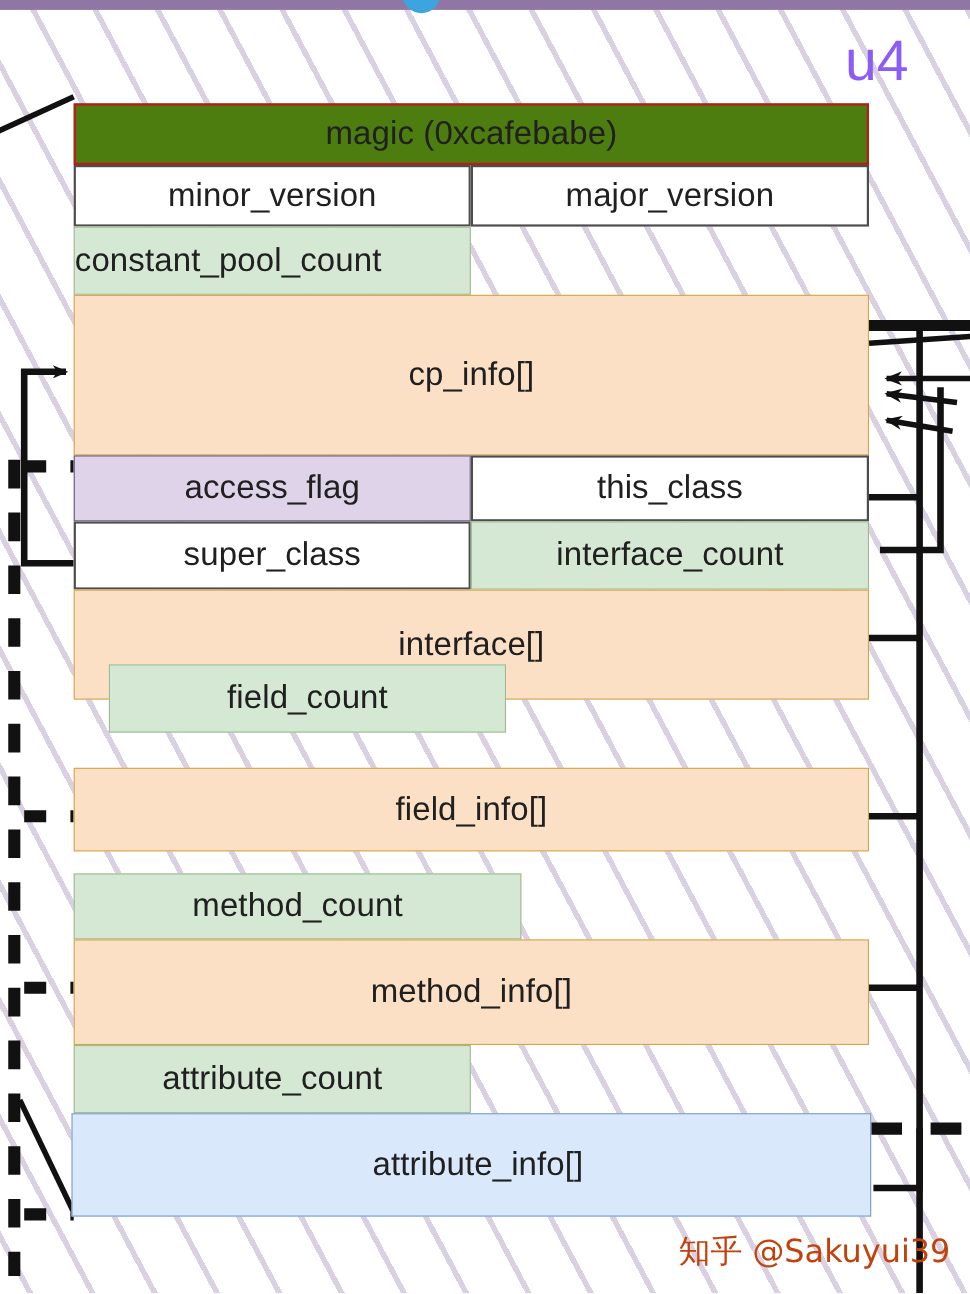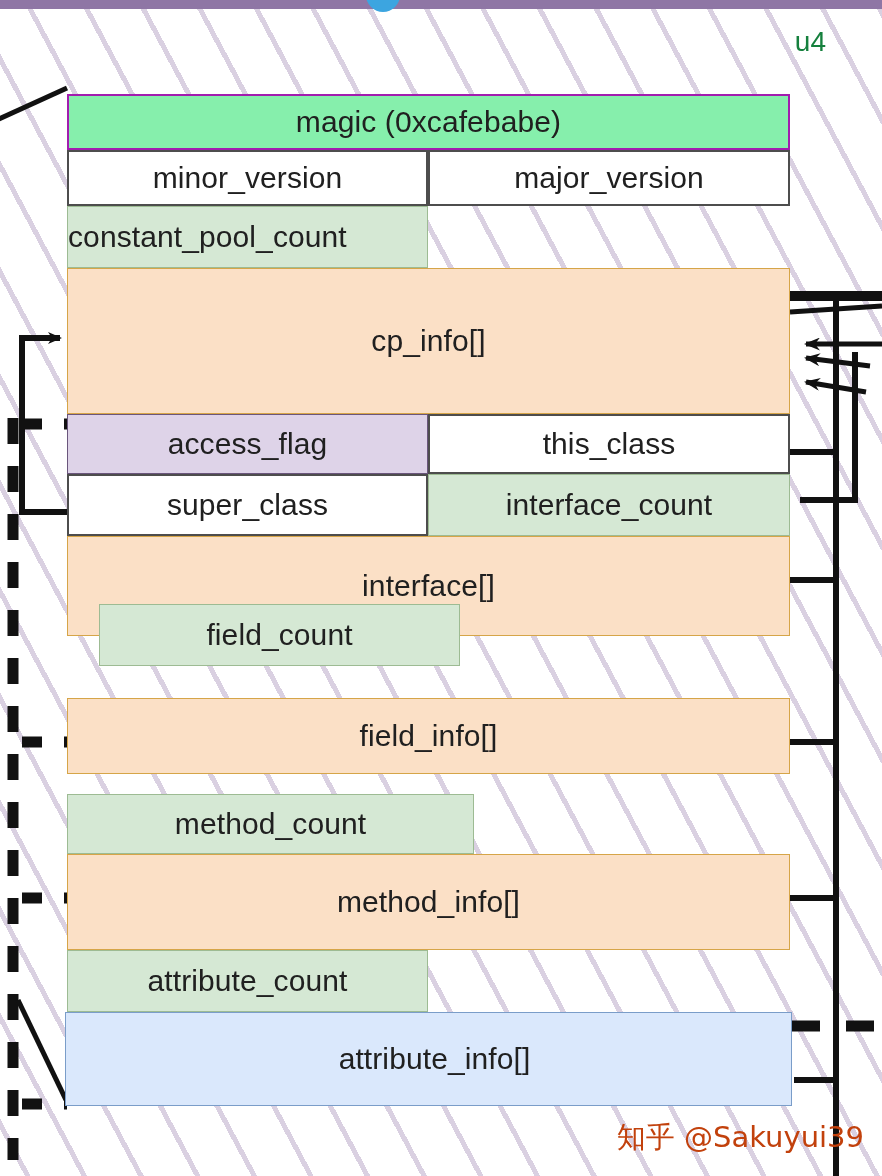--- a/index.html
+++ b/index.html
@@ -65,34 +65,34 @@
     display: flex;
     align-items: center;
     justify-content: center;
     font-size: 30px;
     color: #202020;
     letter-spacing: 0.1px;
     white-space: nowrap;
     z-index: 20;
   }
   .cell.left-align { justify-content: flex-start; padding-left: 0; }
-  .c-gray   { background: #86efac; border: 2px solid #a21caf; align-items: center; }
+  .c-gray   { background: #4d7c0f; border: 2px solid #b91c1c; align-items: center; }
   .c-white  { background: #ffffff; border: 2px solid #4d4d4d; }
   .c-green  { background: #d5e8d4; border: 1.5px solid #9dbb93; }
   .c-orange { background: #fbe0c6; border: 1.5px solid #d6a548; }
   .c-purple { background: #ded3e8; border: 1.5px solid #6a567c; }
   .c-blue   { background: #dae8fc; border: 1.5px solid #7a9dc9; }
 
   
   #u4 {
     position: absolute;
     right: 56px;
     top: 26px;
-    font-size: 28px;
-    color: #15803d;
+    font-size: 52px;
+    color: #8b5cf6;
     z-index: 30;
   }
   
   #watermark {
     position: absolute;
     right: 18px;
     bottom: 18px;
     font-size: 29px;
     color: #c2410c;
     z-index: 35;

